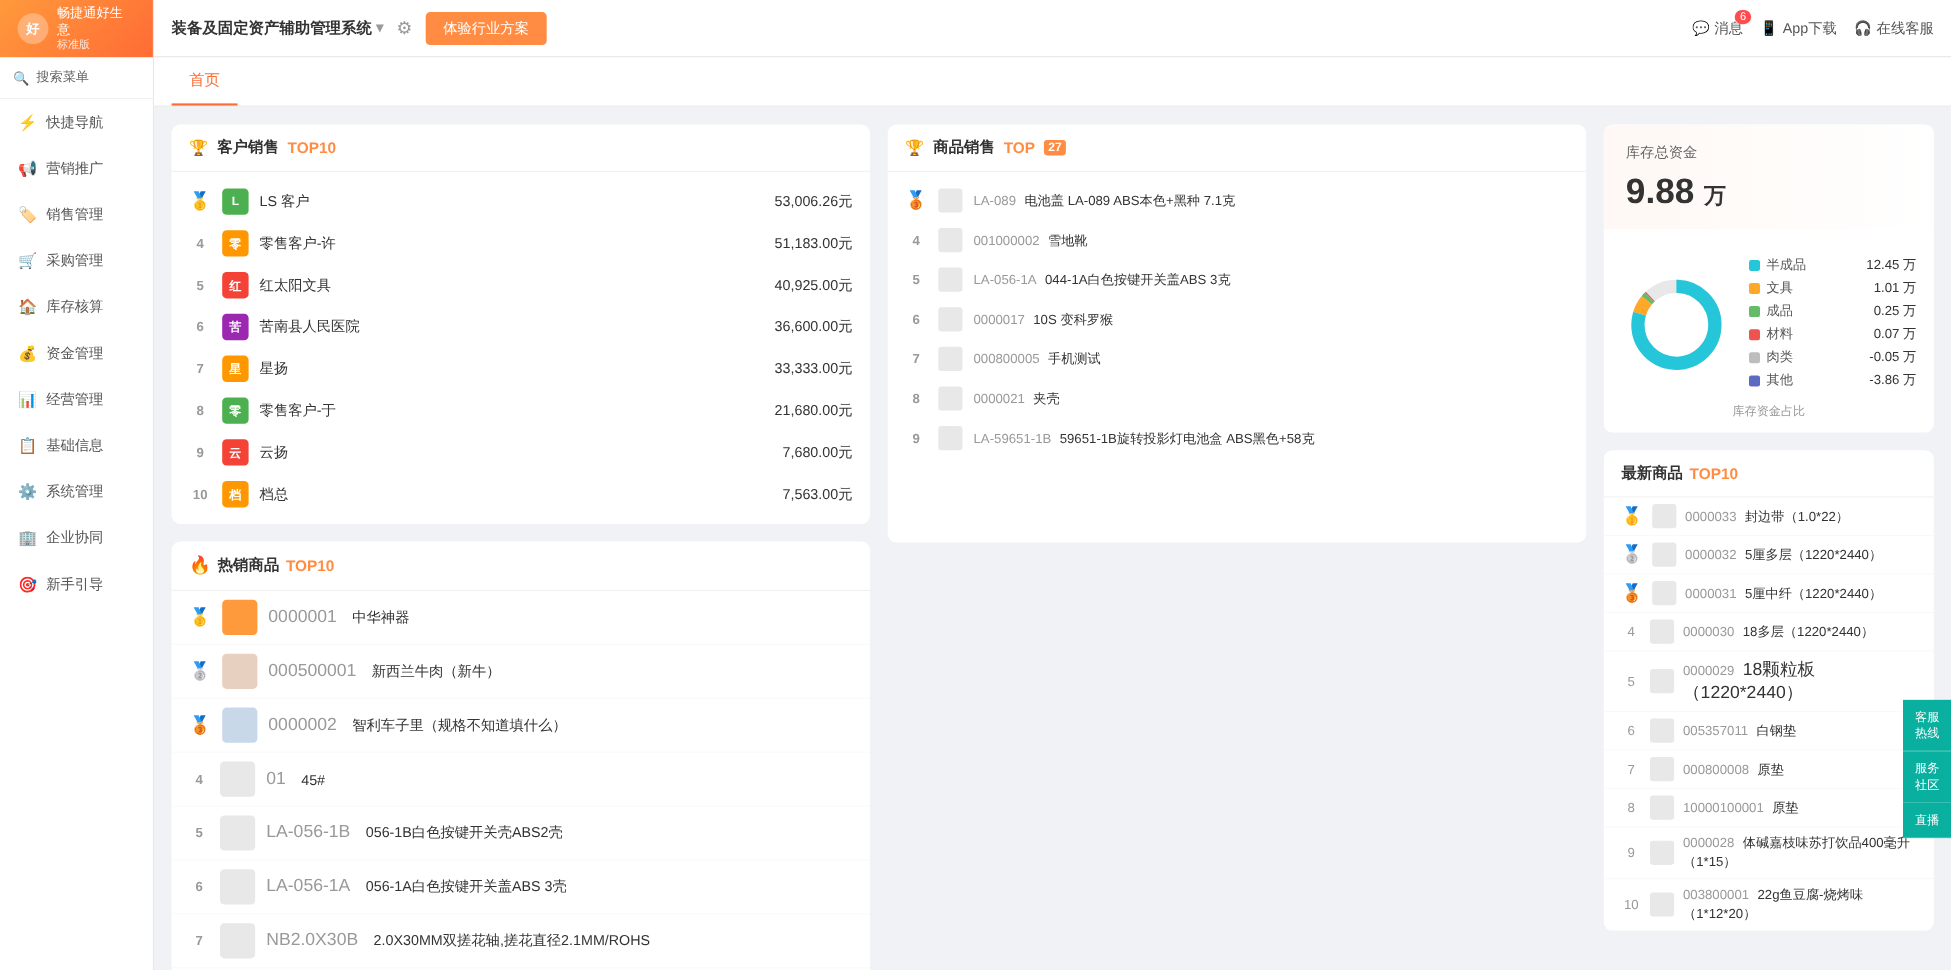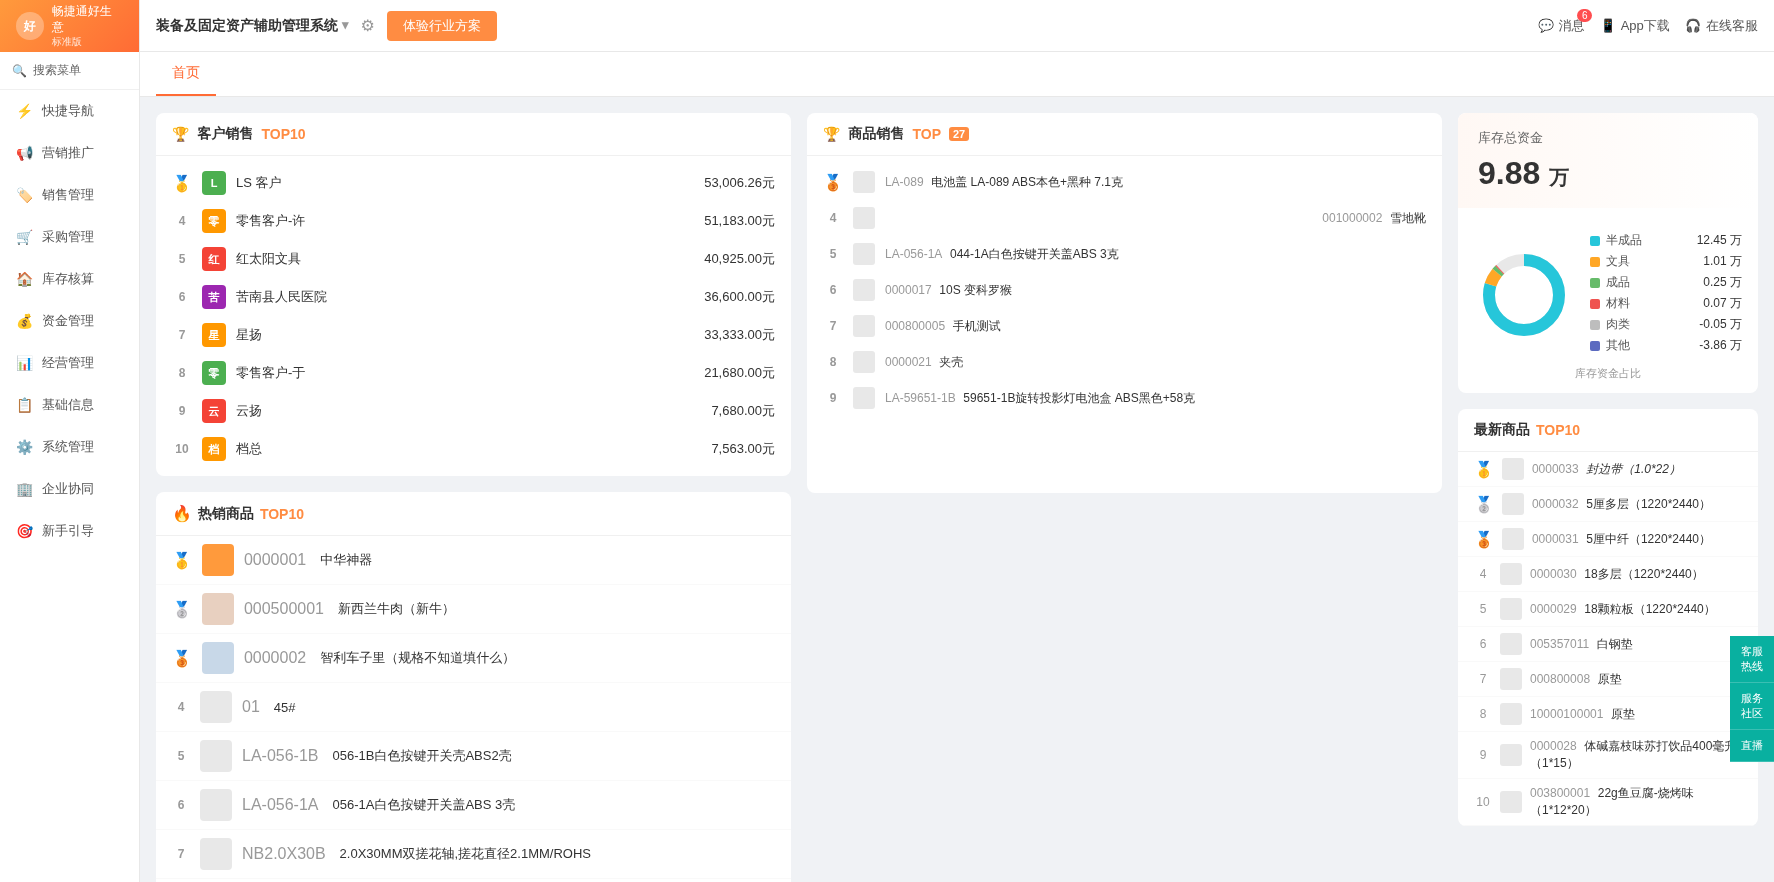--- a/index.html
+++ b/index.html
@@ -388,21 +388,21 @@
               <span class="medal-bronze">🥉</span>
               <div class="product-img" style="width:22px;height:22px;background:#e8e8e8;border-radius:3px;"></div>
               <div style="flex:1;">
                 <span style="font-size:12px;color:#999;">LA-089</span>
                 <span style="font-size:12px;color:#333;margin-left:4px;">电池盖 LA-089 ABS本色+黑种 7.1克</span>
               </div>
             </div>
             <div class="ranking-item">
               <span class="rank-num" style="width:20px;text-align:center;font-size:12px;color:#999;">4</span>
               <div style="width:22px;height:22px;background:#e8e8e8;border-radius:3px;"></div>
-              <div style="flex:1;text-align:right;">
+              <div style="flex:1;">
                 <span style="font-size:12px;color:#999;">001000002</span>
                 <span style="font-size:12px;color:#333;margin-left:4px;">雪地靴</span>
               </div>
             </div>
             <div class="ranking-item">
               <span class="rank-num" style="width:20px;text-align:center;font-size:12px;color:#999;">5</span>
               <div style="width:22px;height:22px;background:#e8e8e8;border-radius:3px;"></div>
               <div style="flex:1;">
                 <span style="font-size:12px;color:#999;">LA-056-1A</span>
                 <span style="font-size:12px;color:#333;margin-left:4px;">044-1A白色按键开关盖ABS 3克</span>
@@ -515,21 +515,21 @@
           <div class="new-products-header">
             <span class="new-products-title">最新商品</span>
             <span class="new-products-top">TOP10</span>
           </div>
           <div class="product-list">
             <div class="product-item">
               <span class="medal-gold">🥇</span>
               <div class="product-img"></div>
               <div class="product-info">
                 <span class="product-code">0000033</span>
-                <span class="product-name" style="font-size:12px;color:#333;margin-left:4px;font-style:italic;">封边带（1.0*22）</span>
+                <span class="product-name" style="font-size:12px;color:#333;margin-left:4px;">封边带（1.0*22）</span>
               </div>
             </div>
             <div class="product-item">
               <span class="medal-silver">🥈</span>
               <div class="product-img"></div>
               <div class="product-info">
                 <span class="product-code">0000032</span>
                 <span class="product-name" style="font-size:12px;color:#333;margin-left:4px;">5厘多层（1220*2440）</span>
               </div>
             </div>
@@ -547,21 +547,21 @@
               <div class="product-info">
                 <span class="product-code">0000030</span>
                 <span class="product-name" style="font-size:12px;color:#333;margin-left:4px;">18多层（1220*2440）</span>
               </div>
             </div>
             <div class="product-item">
               <span class="product-rank">5</span>
               <div class="product-img"></div>
               <div class="product-info">
                 <span class="product-code">0000029</span>
-                <span class="product-name" style="font-size:12px;color:#333;margin-left:4px;">18颗粒板（1220*2440）</span>
+                <span class="product-name" style="font-size:16px;color:#333;margin-left:4px;">18颗粒板（1220*2440）</span>
               </div>
             </div>
             <div class="product-item">
               <span class="product-rank">6</span>
               <div class="product-img"></div>
               <div class="product-info">
                 <span class="product-code">005357011</span>
                 <span class="product-name" style="font-size:12px;color:#333;margin-left:4px;">白钢垫</span>
               </div>
             </div>

